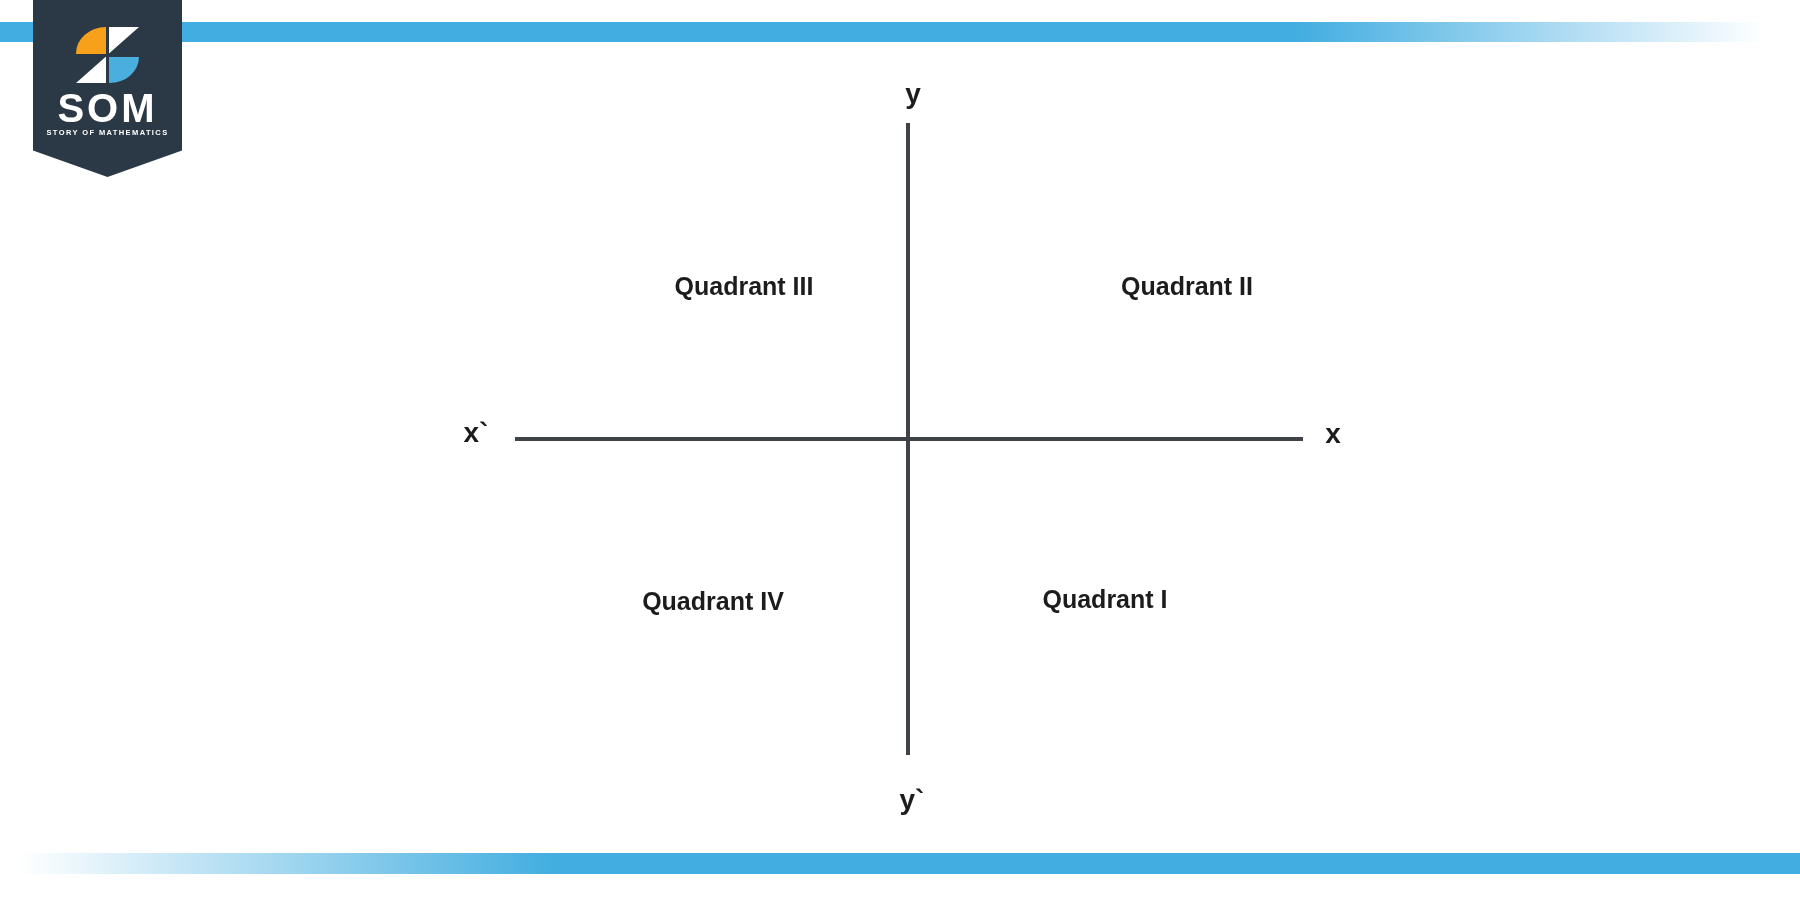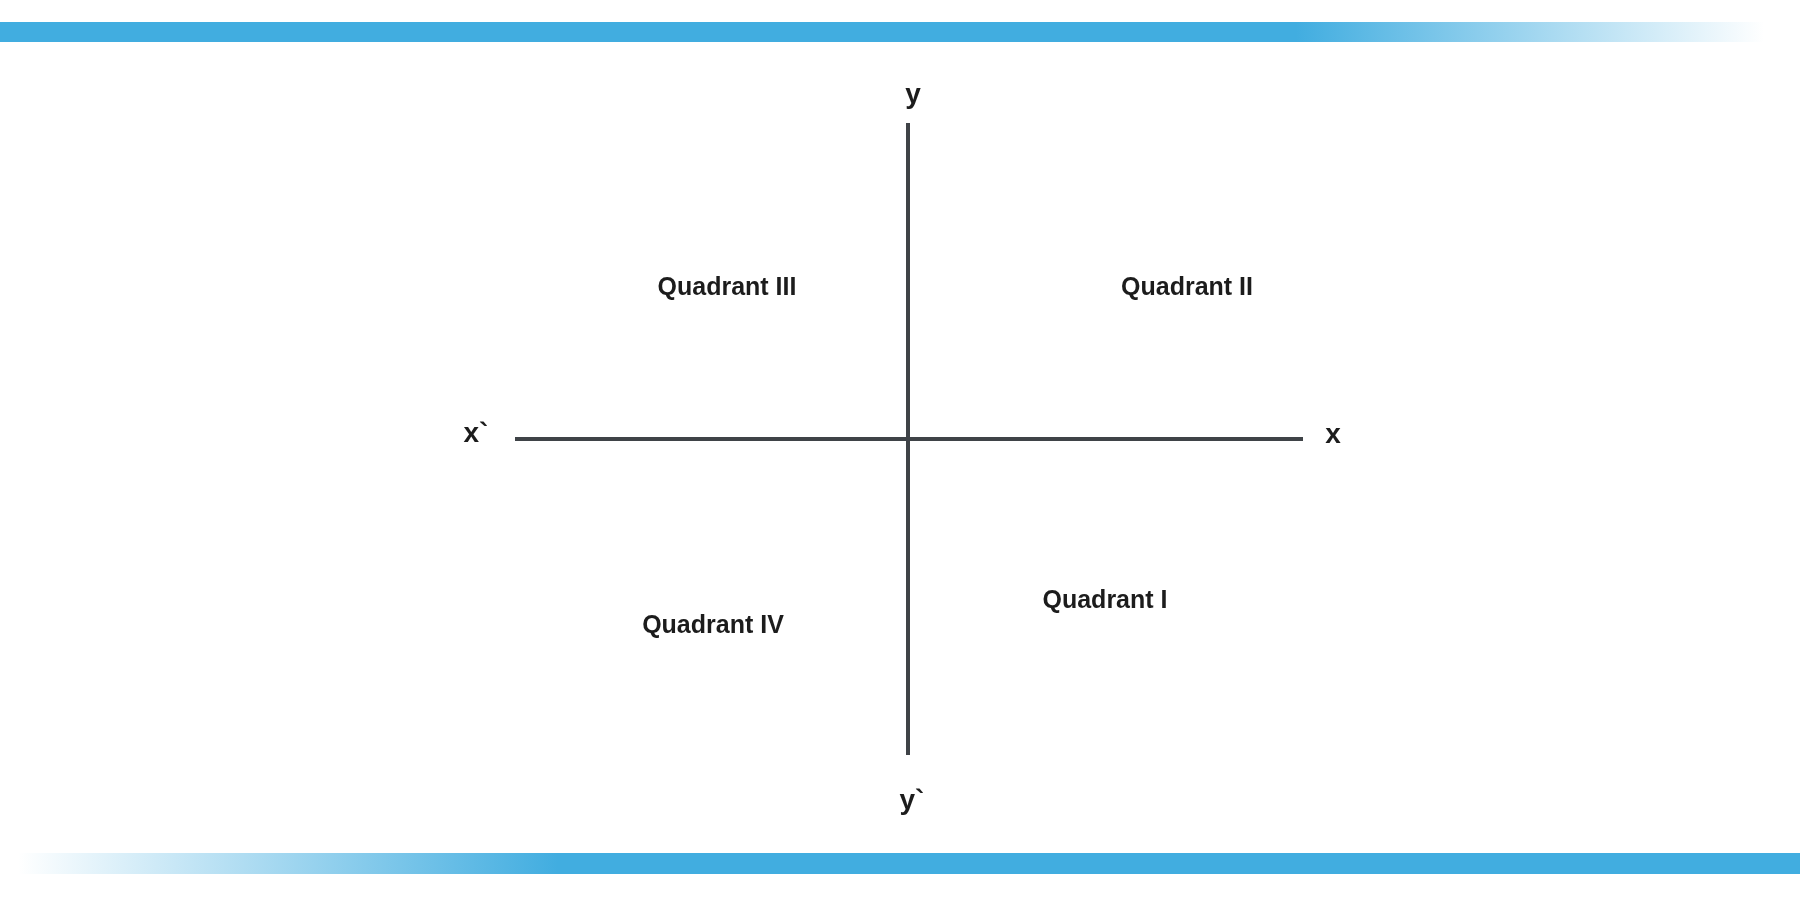--- a/index.html
+++ b/index.html
@@ -95,33 +95,43 @@
     line-height: 1;
   }
   .axis-lbl { font-size: 28px; }
   .quad-lbl { font-size: 25px; }
 
   .lbl-y  { left: 913px; top: 94px; }
   .lbl-yp { left: 912px; top: 800px; }
   .lbl-xp { left: 476px; top: 433px; }
   .lbl-x  { left: 1333px; top: 434px; }
 
-  .lbl-q3 { left: 727px;  top: 286px; }
+  .lbl-q3 { left: 744px;  top: 286px; }
   .lbl-q2 { left: 1187px; top: 286px; }
-  .lbl-q4 { left: 713px;  top: 624px; }
+  .lbl-q4 { left: 713px;  top: 601px; }
   .lbl-q1 { left: 1105px; top: 599px; text-align: center; }
 </style>
 </head>
 <body>
 
 <div class="canvas">
 
   <div class="top-bar"></div>
   <div class="bottom-bar"></div>
 
+  <div class="logo-banner">
+    <div class="logo-icon">
+      <div class="q-orange"></div>
+      <div class="t-white-tr"></div>
+      <div class="t-white-bl"></div>
+      <div class="q-blue"></div>
+    </div>
+    <div class="logo-acronym">SOM</div>
+    <div class="logo-tagline">STORY OF MATHEMATICS</div>
+  </div>
 
   <div>
     <div class="axis-v"></div>
     <div class="axis-h"></div>
 
     <span class="lbl axis-lbl lbl-y">y</span>
     <span class="lbl axis-lbl lbl-yp">y`</span>
     <span class="lbl axis-lbl lbl-xp">x`</span>
     <span class="lbl axis-lbl lbl-x">x</span>
 

